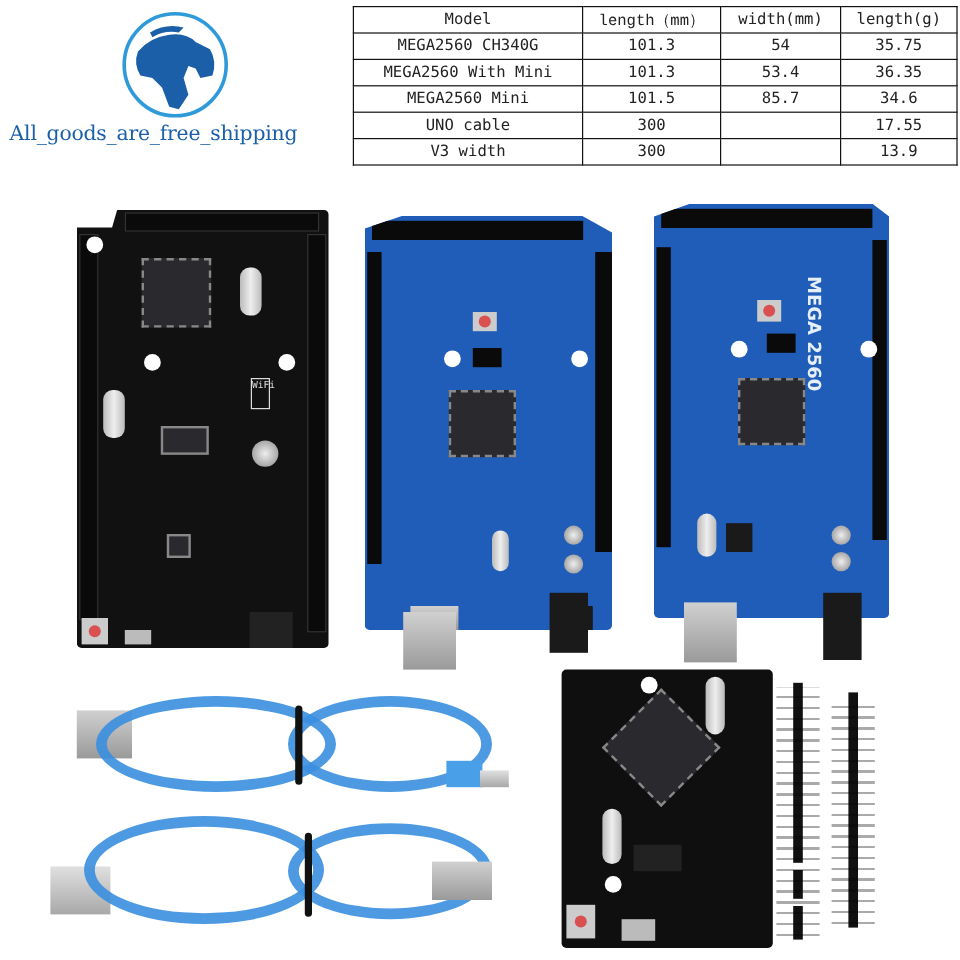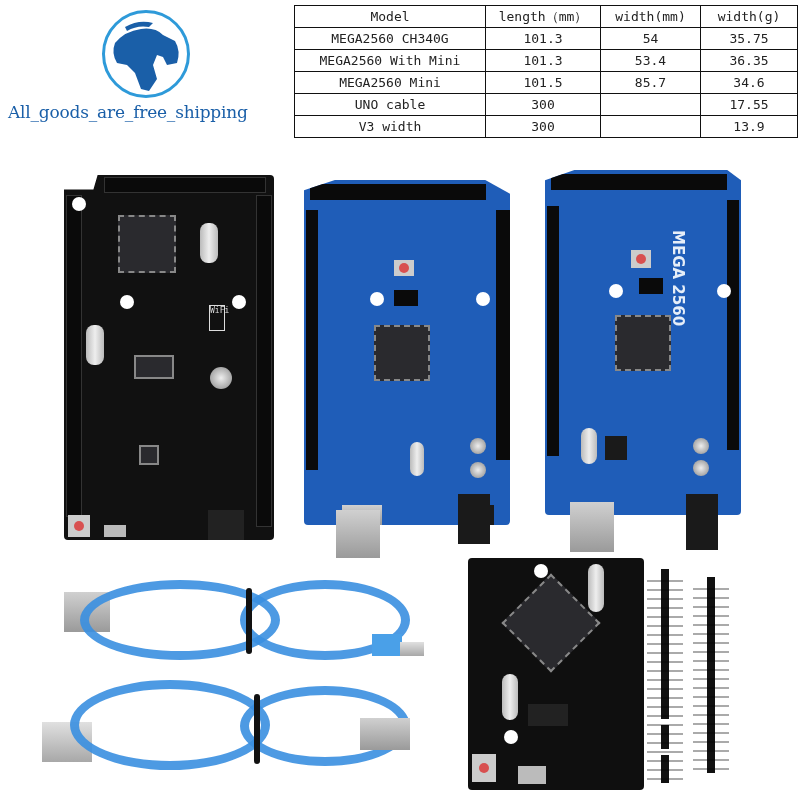--- a/index.html
+++ b/index.html
@@ -7,21 +7,21 @@
   .abs { position:absolute; }
 
   
   .globe { left:102px; top:10px; width:88px; height:88px; border-radius:50%; border:3px solid #2e9ad9; box-sizing:border-box; background:#ffffff; overflow:hidden; }
   .globe svg { position:absolute; left:0; top:0; }
   .tagline { left:8px; top:102px; width:285px; font-family:"DejaVu Serif", serif; font-size:17px; color:#1a5fa8; white-space:nowrap; letter-spacing:-0.2px; }
 
   
   .spec { left:294px; top:5px; border-collapse:collapse; font-family:"DejaVu Sans Mono", monospace; font-size:13px; color:#222; }
   .spec td, .spec th { border:1px solid #111; height:21px; padding:0; text-align:center; font-weight:normal; white-space:nowrap; }
-  .spec .c1 { width:190px; } .spec .c2 { width:114px; } .spec .c3 { width:99px;margin-top:29px; } .spec .c4 { width:96px; }
+  .spec .c1 { width:190px; } .spec .c2 { width:114px;font-family:Liberation Mono, monospace; } .spec .c3 { width:99px;margin-top:29px; } .spec .c4 { width:96px; }
 
   
   .board { border-radius:4px; box-sizing:border-box; }
   .wifi-board { left:64px; top:175px; width:210px; height:365px; background:#111; clip-path:polygon(16% 0,100% 0,100% 100%,0 100%,0 4%,14% 4%); }
   .blue-board { background:#1f5db8; }
   .logo-board { left:304px; top:180px; width:206px; height:345px; clip-path:polygon(15% 0,88% 0,100% 4%,100% 100%,0 100%,0 3%); }
   .mega-board { left:545px; top:170px; width:196px; height:345px; clip-path:polygon(15% 0,93% 0,100% 3%,100% 100%,0 100%,0 3%); }
   .header-strip { background:#0a0a0a; }
   .chip { background:#2a2a2e; border:2px dashed #888; box-sizing:border-box; }
   .hole { width:14px; height:14px; border-radius:50%; background:#fff; }
@@ -48,21 +48,21 @@
   </svg>
 </div>
 <div class="abs tagline">All_goods_are_free_shipping</div>
 
 <table class="abs spec">
   <tbody>
       <tr>
     <th class="c1">Model</th>
     <th class="c2">length（mm）</th>
     <th class="c3">width(mm)</th>
-    <th class="c4">width(g)</th>
+    <th class="c4">length(g)</th>
   </tr>
   <tr>
     <td>MEGA2560 CH340G</td>
     <td>101.3</td>
     <td>54</td>
     <td>35.75</td>
   </tr>
   <tr>
     <td>MEGA2560 With Mini</td>
     <td>101.3</td>
@@ -90,21 +90,21 @@
 </tbody>
   </table>
 
 <div class="abs board wifi-board">
   <div class="abs header-strip" style="left:40px;top:2px;width:160px;height:14px;border:1px solid #333;"></div>
   <div class="abs header-strip" style="left:192px;top:20px;width:14px;height:330px;border:1px solid #333;"></div>
   <div class="abs header-strip" style="left:2px;top:20px;width:14px;height:320px;border:1px solid #333;"></div>
   <div class="abs chip" style="left:54px;top:40px;width:58px;height:58px;"></div>
   <div class="abs crystal" style="left:136px;top:48px;width:18px;height:40px;"></div>
   <div class="abs crystal" style="left:22px;top:150px;width:18px;height:40px;"></div>
-  <div class="abs" style="left:145px;top:130px;width:14px;height:24px;border:1px solid #ddd;color:#ddd;font-size:8px;text-align:center;">WiFi</div>
+  <div class="abs" style="left:145px;top:140px;width:14px;height:24px;border:1px solid #ddd;color:#ddd;font-size:8px;text-align:center;">WiFi</div>
   <div class="abs chip" style="left:70px;top:180px;width:40px;height:24px;border-style:solid;"></div>
   <div class="abs cap" style="left:146px;top:192px;width:22px;height:22px;"></div>
   <div class="abs chip" style="left:75px;top:270px;width:20px;height:20px;border-style:solid;"></div>
   <div class="abs" style="left:4px;top:340px;width:22px;height:22px;background:#ccc;">
       <div class="btn-red abs" style="left:6px;top:6px;"></div>
     </div>
   <div class="abs" style="left:40px;top:350px;width:22px;height:12px;background:#bbb;"></div>
   <div class="abs jack" style="left:144px;top:335px;width:36px;height:30px;background:#222;"></div>
   <div class="abs hole" style="left:8px;top:22px;"></div>
   <div class="abs hole" style="left:56px;top:120px;"></div>

